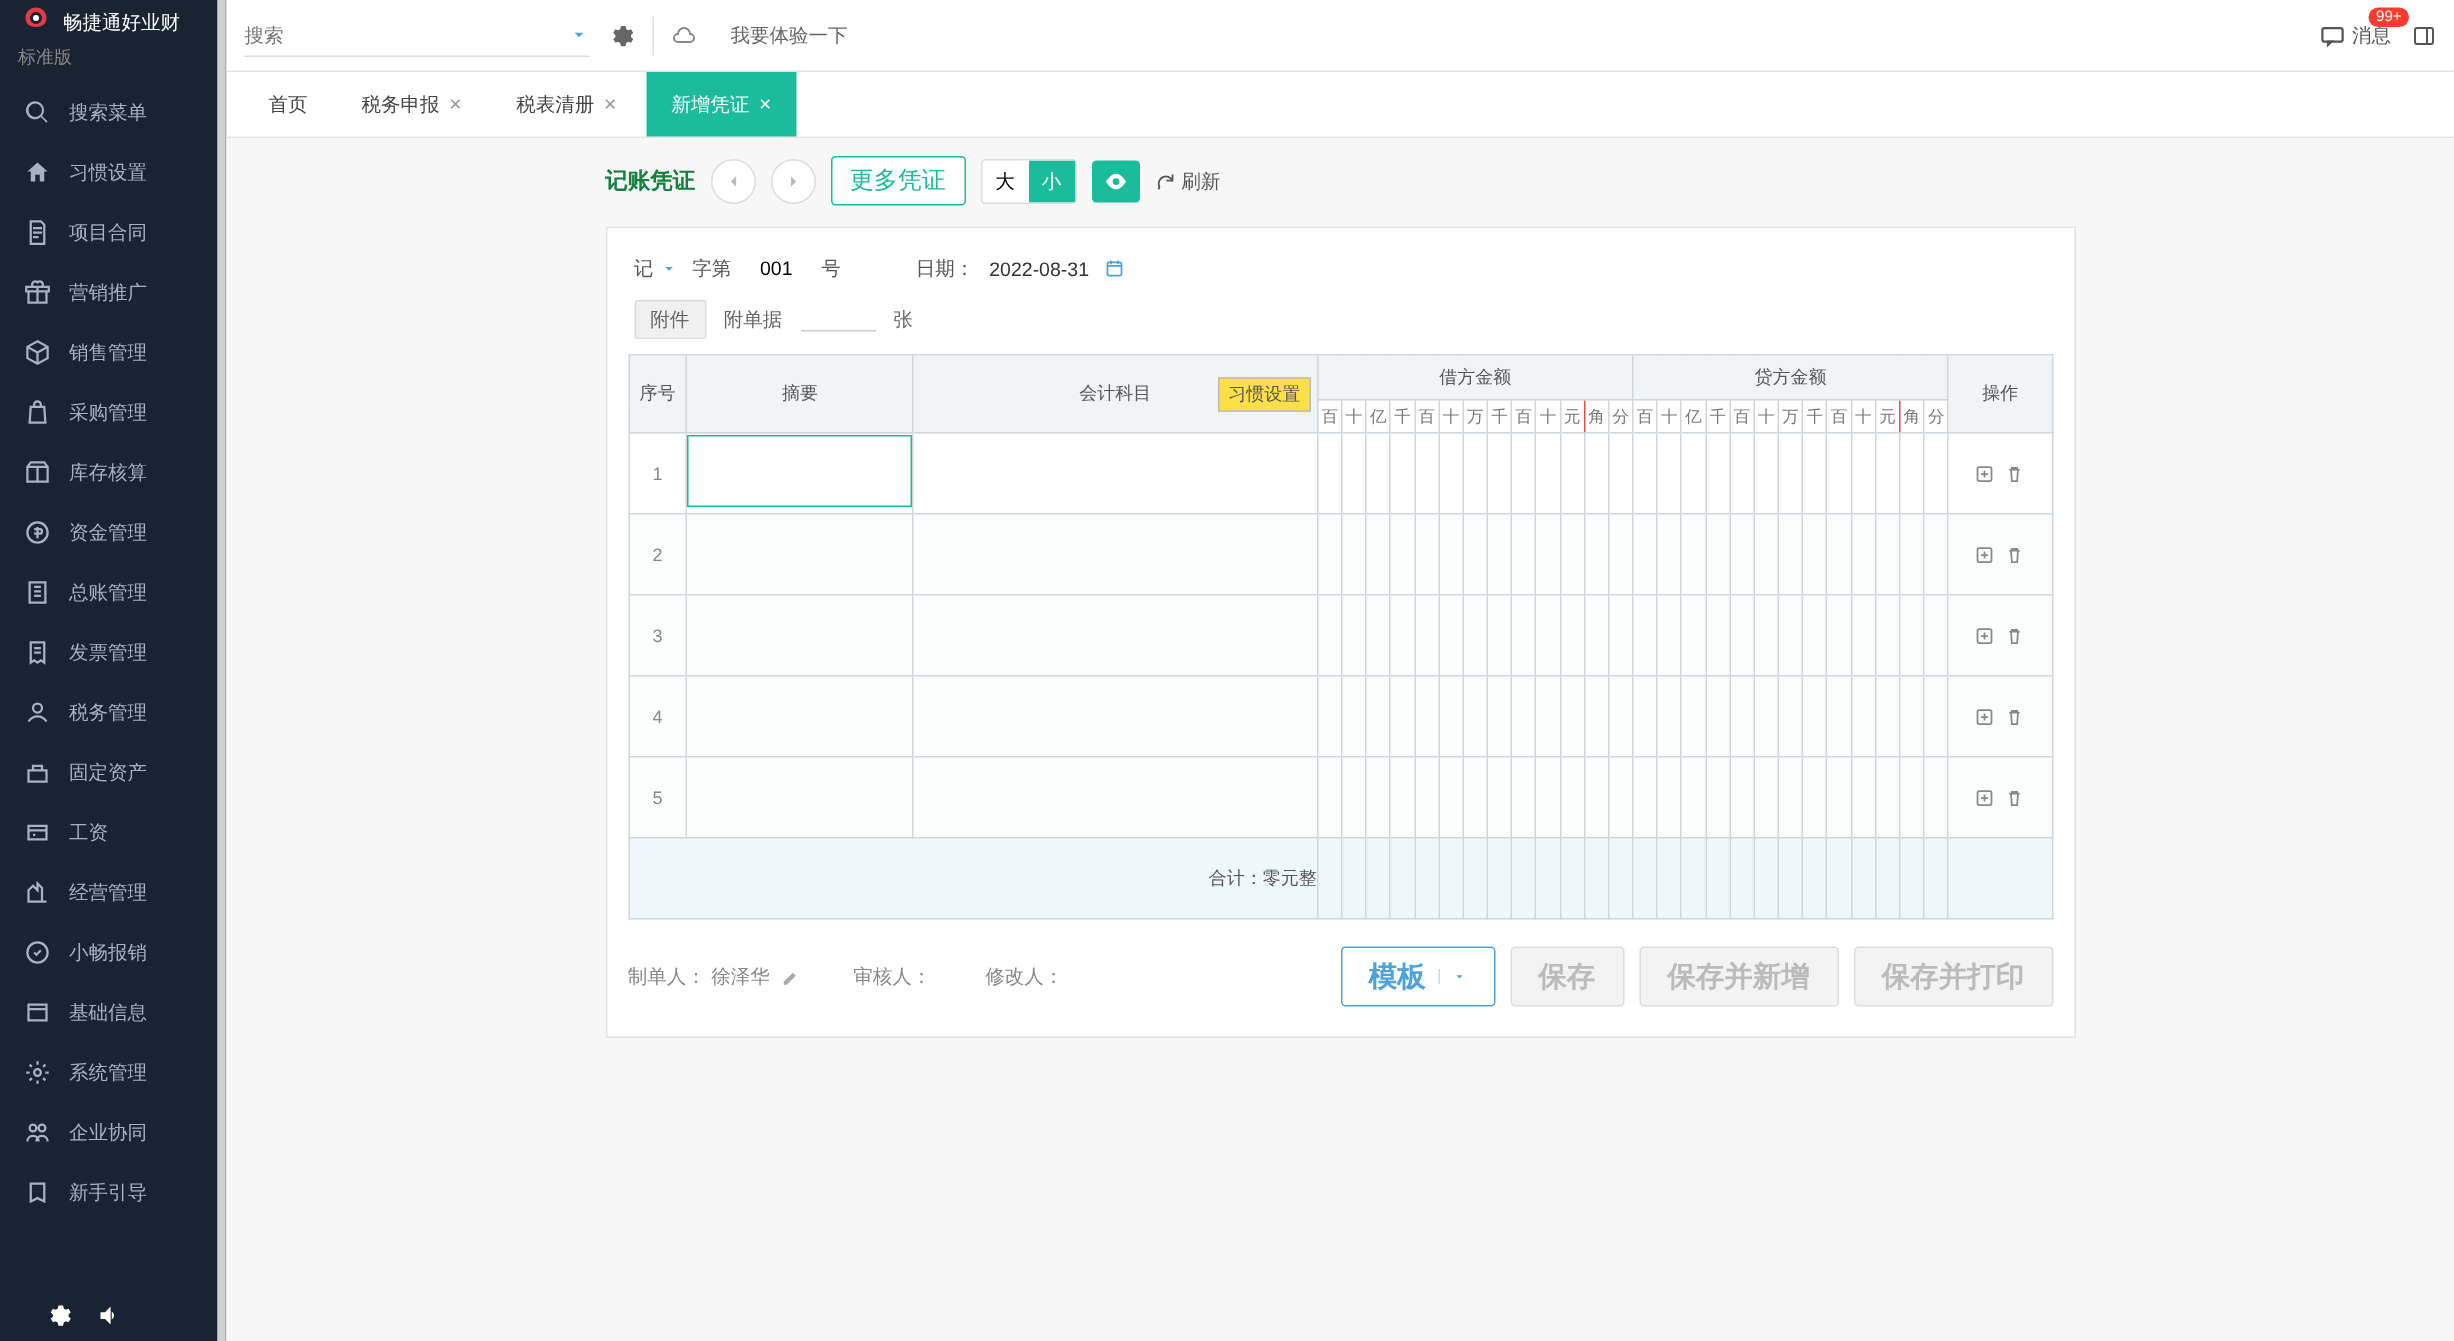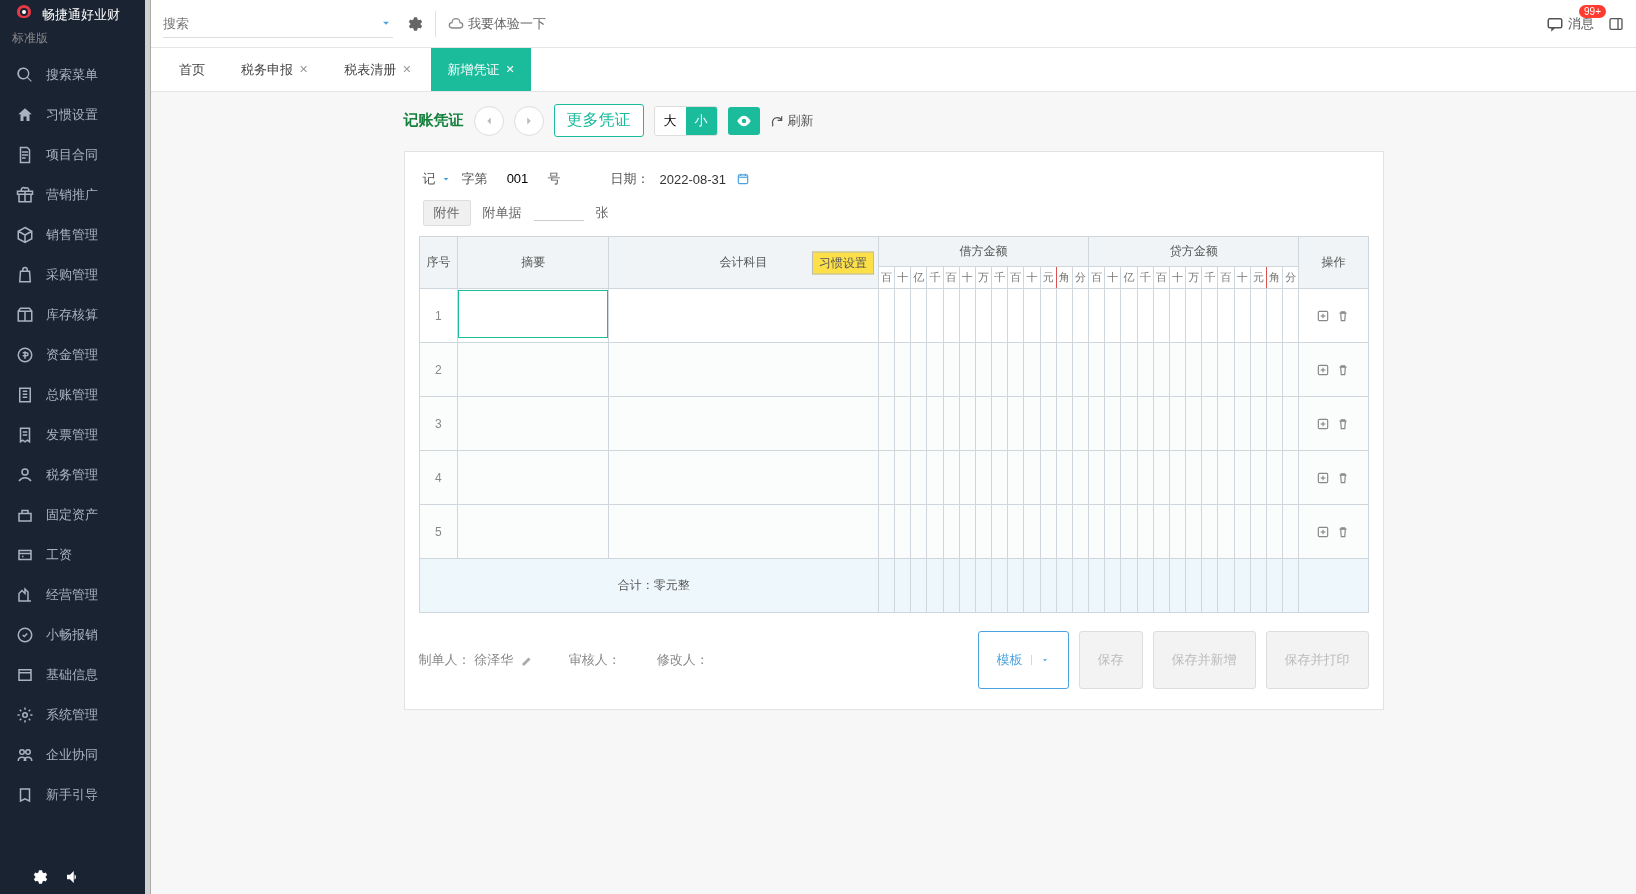--- a/index.html
+++ b/index.html
@@ -22,21 +22,21 @@
 
 .main { flex: 1; display: flex; flex-direction: column; background: #fff; min-width: 0; }
 
 
 .top-bar { display: flex; align-items: center; height: 48px; border-bottom: 1px solid #e5e5e5; padding: 0 12px; gap: 12px; }
 .search-area { display: flex; align-items: center; width: 230px; border-bottom: 1px solid #ddd; padding: 6px 0; }
 .search-input { border: none; outline: none; flex: 1; font-size: 13px; color: #666; }
 .chevron-down { color: #4aa3df; }
 .gear { color: #666; cursor: pointer; }
 .divider-v { width: 1px; height: 26px; background: #e0e0e0; }
-.exp-link { display: flex; align-items: center; gap: 4px; color: #666; font-size: 13px; cursor: pointer; }
+.exp-link { display: flex; align-items: center; gap: 23px; color: #666; font-size: 13px; cursor: pointer; }
 .top-right { margin-left: auto; display: flex; align-items: center; gap: 14px; }
 .msg-area { display: flex; align-items: center; gap: 4px; position: relative; color: #555; font-size: 13px; cursor: pointer; }
 .badge { position: absolute; top: -10px; right: -12px; background: #ff3b30; color: #fff; font-size: 10px; padding: 1px 5px; border-radius: 8px; }
 
 
 .tabs { display: flex; align-items: flex-end; height: 44px; border-bottom: 1px solid #e5e5e5; padding: 0 12px; gap: 4px; }
 .tab { display: flex; align-items: center; padding: 0 16px; height: 100%; font-size: 13px; color: #444; cursor: pointer; gap: 6px; }
 .tab.active { background: #1abc9c; color: #fff; }
 .tab-close { font-size: 11px; color: #999; cursor: pointer; }
 .tab.active .tab-close { color: #fff; }
@@ -76,26 +76,26 @@
 .vt tbody tr:nth-child(1) td { background: #fff; }
 .row-idx { width: 36px; color: #888; }
 .summary-cell { width: 140px; }
 .summary-cell textarea { width: 100%; height: 48px; border: 1px solid #1abc9c; resize: none; outline: none; font-size: 12px; padding: 4px; }
 .subject-cell { width: 250px; position: relative; }
 .habit-btn { position: absolute; right: 4px; top: 50%; transform: translateY(-50%); border: 1px solid #bbb; padding: 2px 6px; font-size: 12px; cursor: pointer; background: #fde047; }
 .digit-cell { width: 15px; }
 .op-cell { width: 64px; }
 .op-icons { display: flex; gap: 6px; justify-content: center; color: #888; }
 .op-icons span { cursor: pointer; }
-.total-row td { background: #eef7fb !important; height: 38px; text-align: center; padding-left: 10px; color: #555; }
+.total-row td { background: #eef7fb !important; height: 38px; text-align: right; padding-left: 10px; color: #555; }
 
 .vc-footer { display: flex; align-items: center; justify-content: space-between; margin-top: 18px; font-size: 13px; color: #888; }
 .vc-sign { display: flex; gap: 36px; align-items: flex-end; }
 .vc-actions { display: flex; gap: 10px; }
-.btn { padding: 19px 18px; border-radius: 3px; font-size: 13px; cursor: pointer; border: 1px solid #ddd; background: #fff; }
+.btn { padding: 6px 18px; border-radius: 3px; font-size: 19px; cursor: pointer; border: 1px solid #ddd; background: #fff; font-weight: bold; }
 .btn.tpl { border-color: #4aa3df; color: #4aa3df; display: flex; align-items: center; gap: 8px; }
 .btn.tpl .sep { border-left: 1px solid #b8dffb; padding-left: 8px; color: #4aa3df; }
 .btn.disabled { background: #f3f3f3; color: #bbb; cursor: not-allowed; }
 
 svg { display: block; }
 </style>
 </head>
 <body>
 
 <div class="app">

